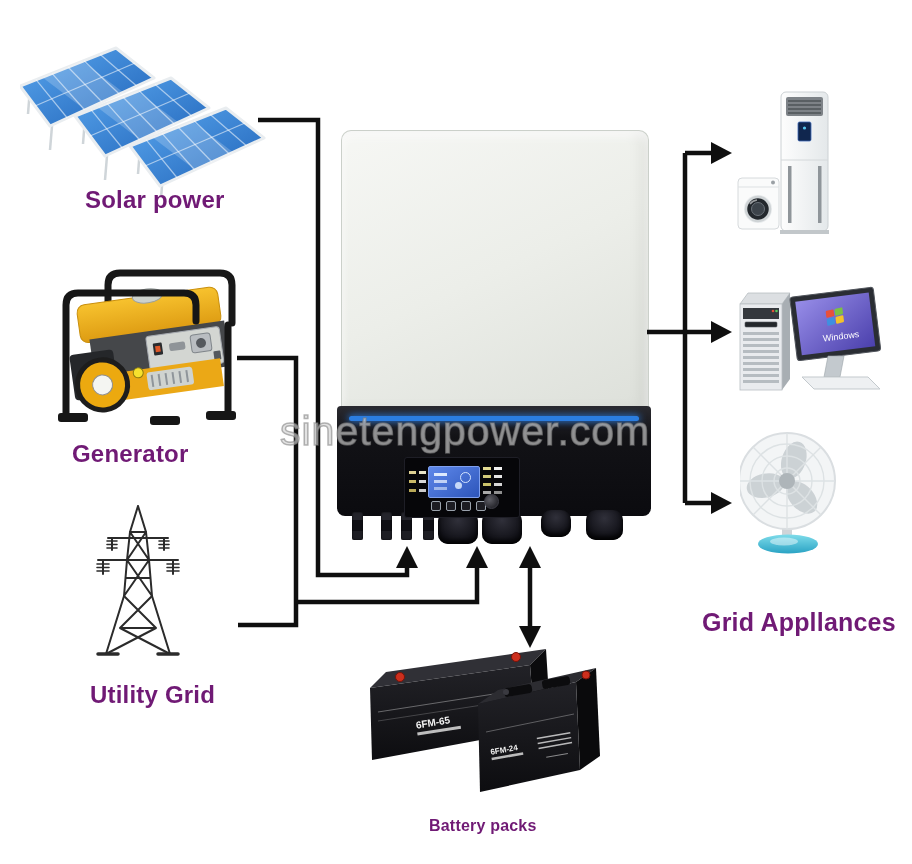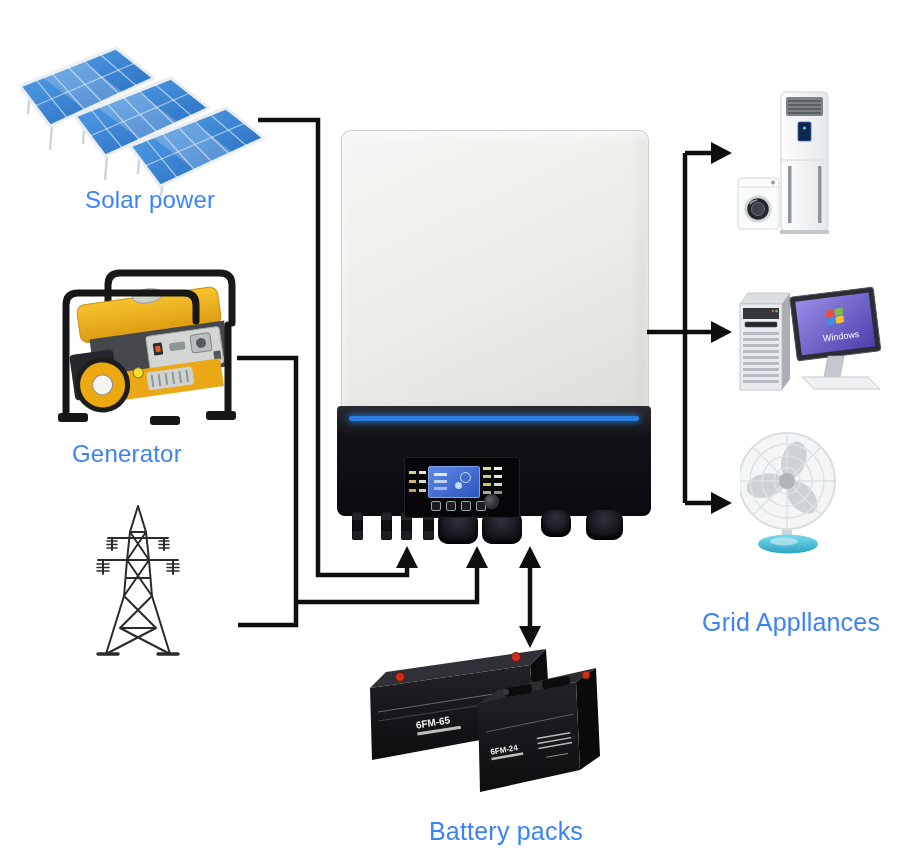--- a/index.html
+++ b/index.html
@@ -5,21 +5,21 @@
   html,body{margin:0;padding:0;background:#fff;}
   .canvas{
     position:relative;width:912px;height:864px;background:#ffffff;overflow:hidden;
     font-family:"Liberation Sans",sans-serif;color:#111;
   }
   .abs{position:absolute;}
   
   svg.connectors{position:absolute;left:0;top:0;z-index:6;pointer-events:none;}
   
   .node-label{
-    position:absolute;z-index:7;font-size:24px;color:#3b82f6;letter-spacing:.2px;white-space:nowrap;
+    position:absolute;z-index:7;font-size:24px;color:#701a75;letter-spacing:.2px;white-space:nowrap;font-weight:bold;
   }
   
   .watermark{
     position:absolute;left:280px;top:408px;z-index:10;font-size:41px;letter-spacing:1px;
     color:rgba(244,244,244,.48);
     -webkit-text-stroke:1.5px rgba(125,125,125,.55);
     text-shadow:0 0 1px rgba(120,120,120,.35);
     white-space:nowrap;pointer-events:none;
   }
   
@@ -361,17 +361,19 @@
             <line x1="186" y1="120" x2="208" y2="120"></line>
           </g>
       </g>
       <circle cx="228" cy="33" r="4" fill="#cc2f1d" stroke="#7a1208"></circle>
       <circle cx="148" cy="50" r="3" fill="#3a3a40"></circle>
     </g>
   </svg>
 
   <div class="node-label" style="left:85px;top:186px;">Solar power</div>
   <div class="node-label" style="left:72px;top:440px;">Generator</div>
+  <div class="node-label" style="left:90px;top:681px;">Utility Grid</div>
   <div class="node-label" style="left:702px;top:608px;font-size:25px;">Grid Appllances</div>
-  <div class="node-label" style="left:429px;top:817px;font-size:25px;">Battery packs</div>
-
+  <div class="node-label" style="left:429px;top:817px;font-size:16px;">Battery packs</div>
+
+  <div class="watermark">sinetengpower.com</div>
 
 </div>
 
 </body></html>

